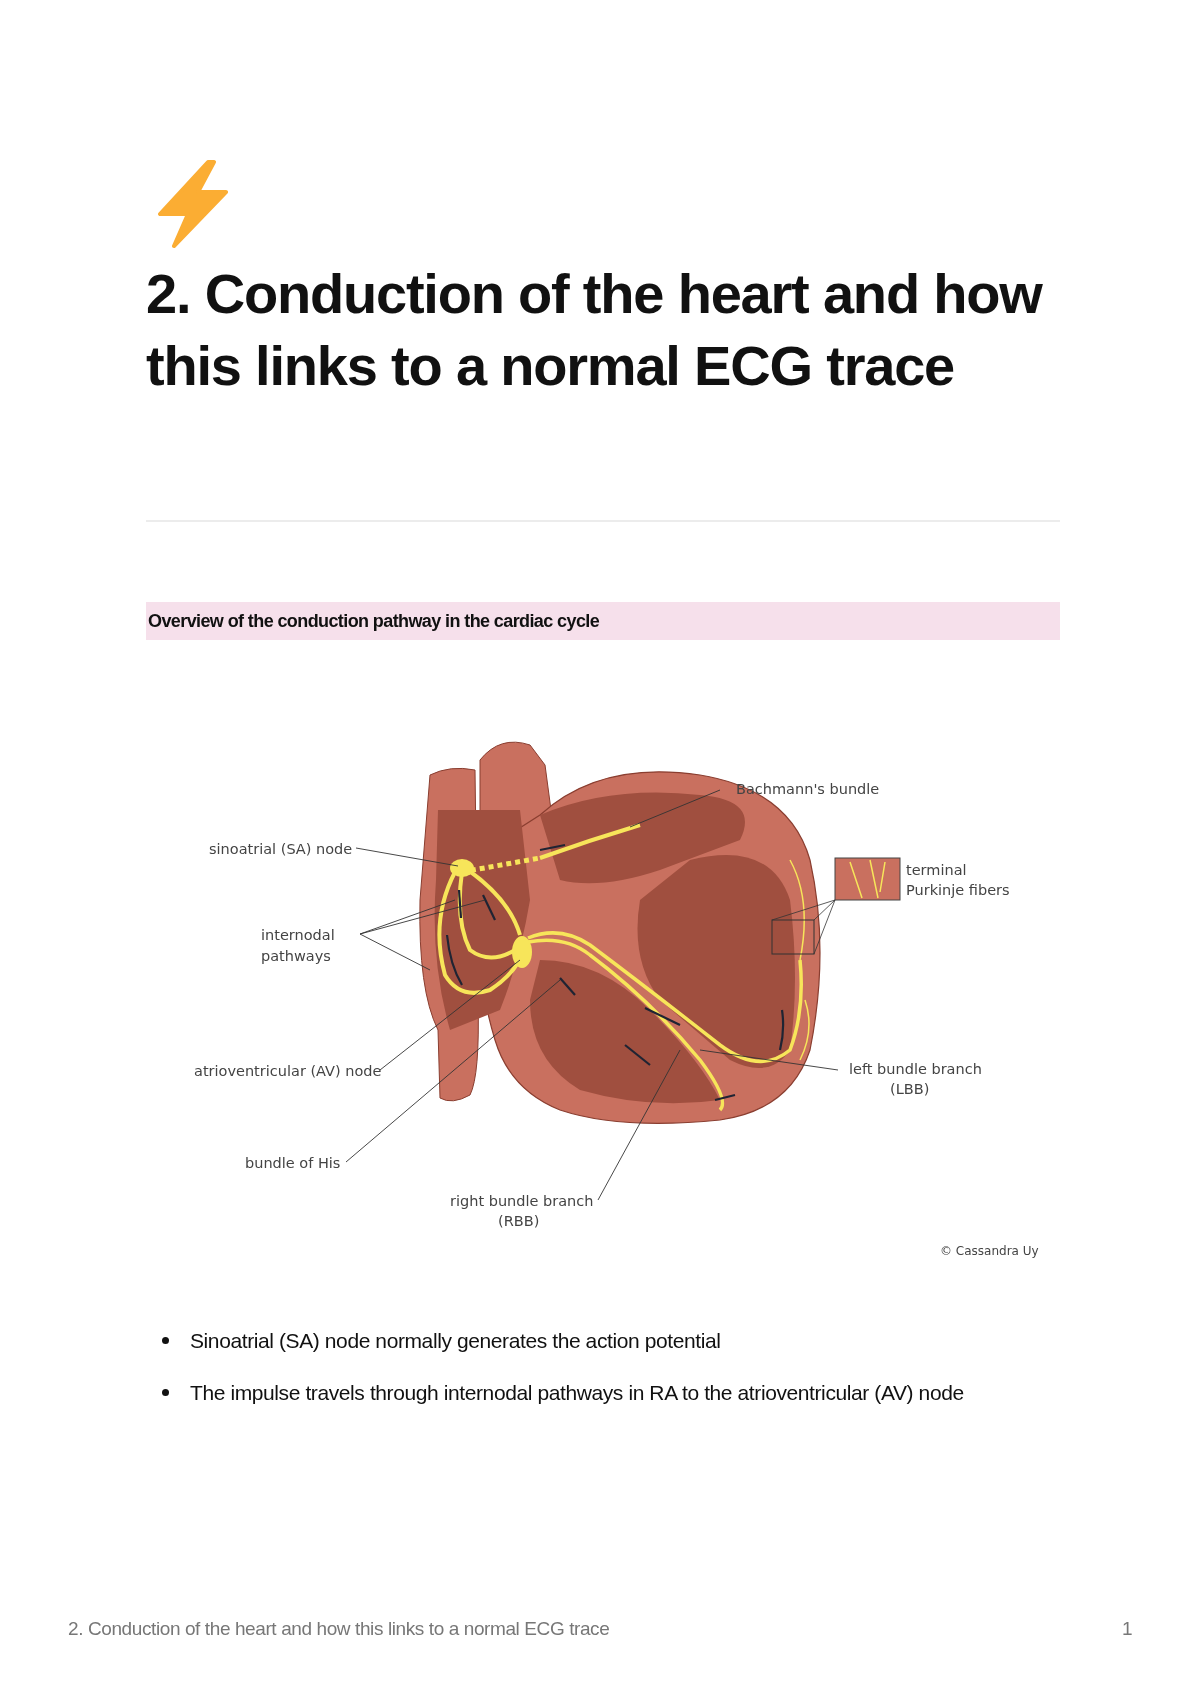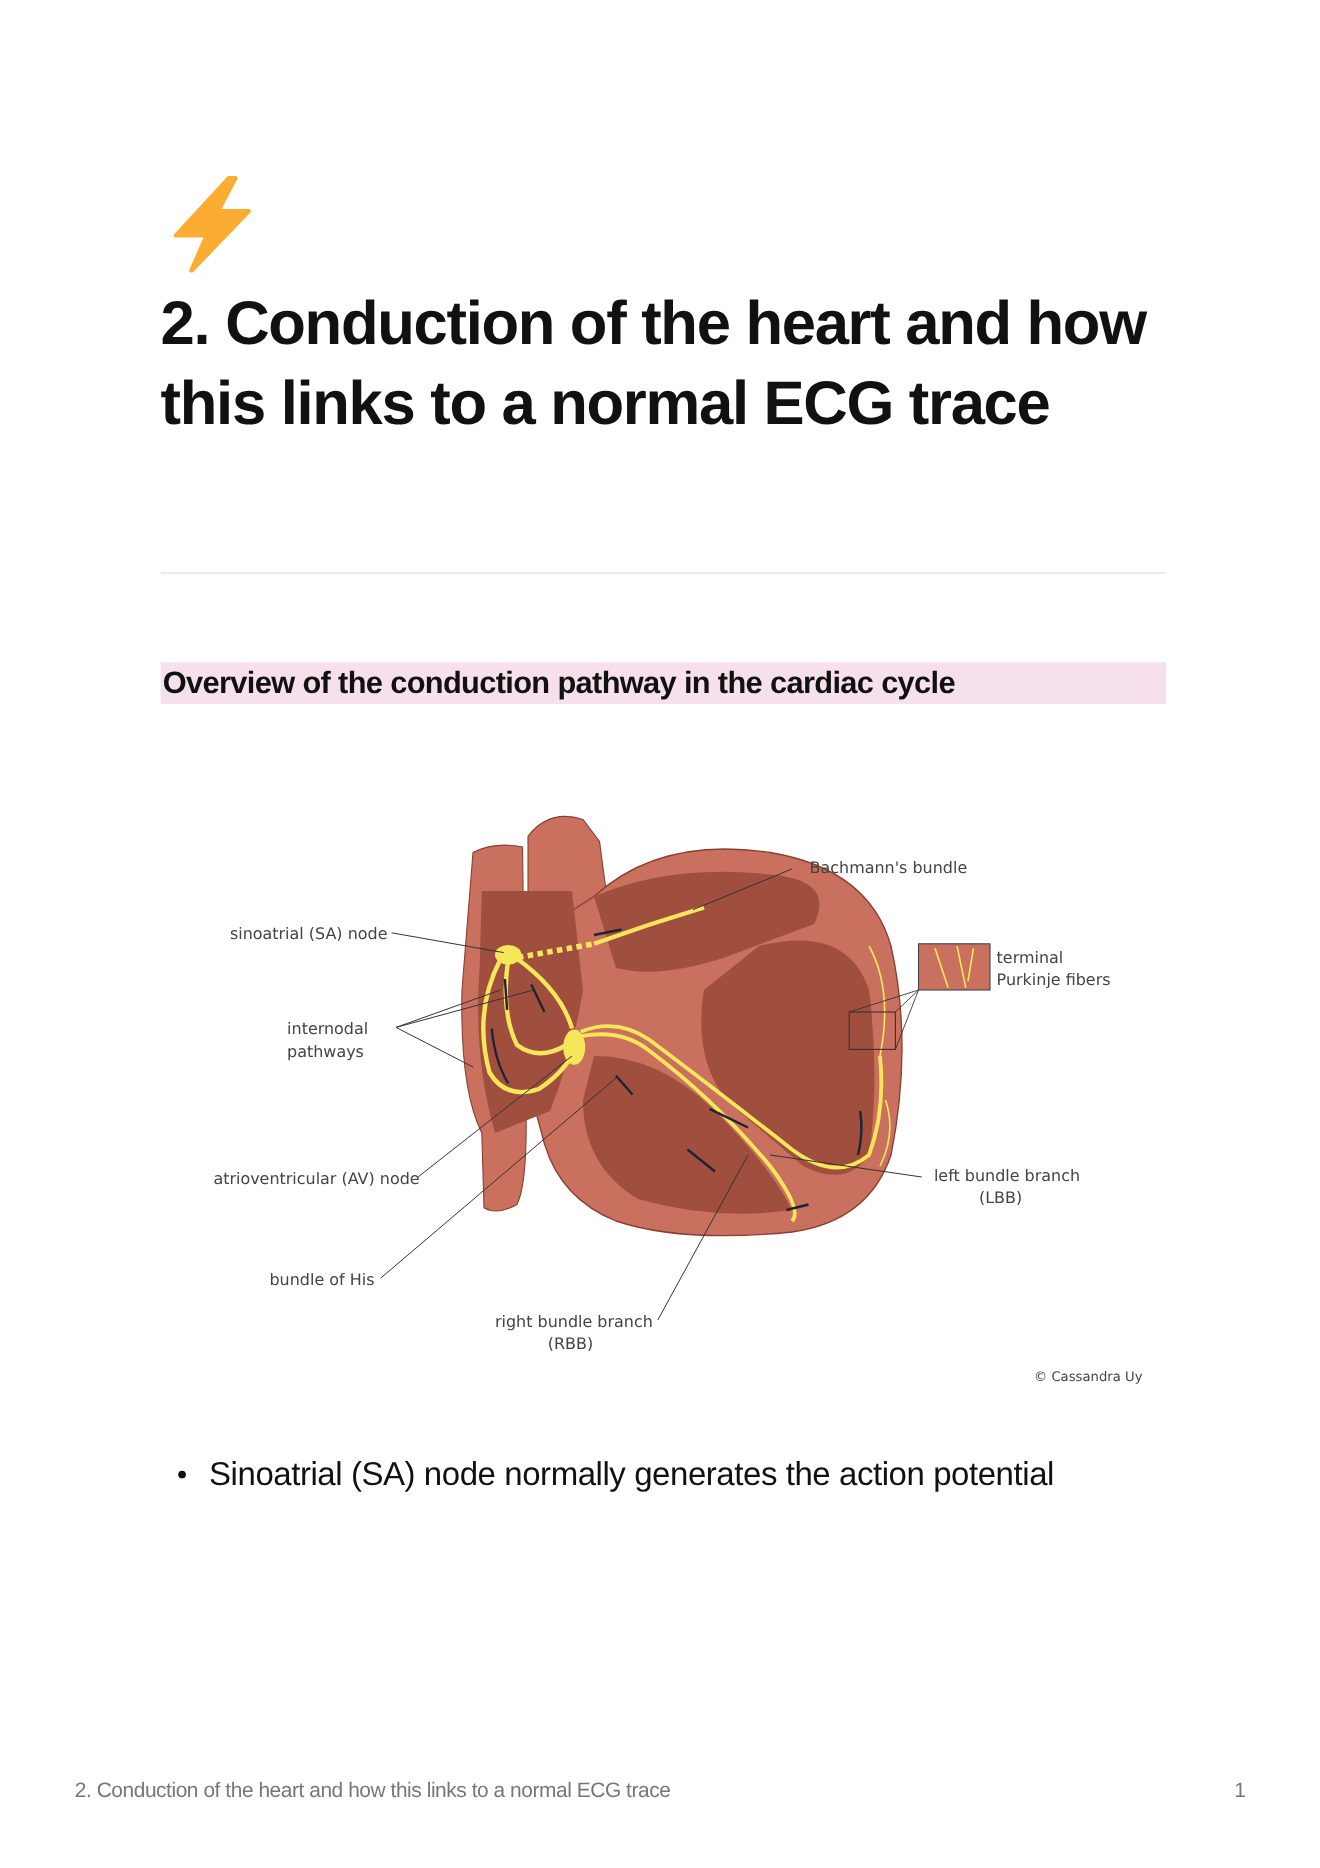--- a/index.html
+++ b/index.html
@@ -3,27 +3,27 @@
 <meta charset="utf-8">
 <style>
   html, body { margin: 0; padding: 0; background: #ffffff; }
   body { width: 1200px; height: 1698px; position: relative; overflow: hidden;
          font-family: "Liberation Sans", "DejaVu Sans", sans-serif; color: #111; }
   .page-icon { position: absolute; left: 152px; top: 158px; width: 80px; height: 90px; }
   .title { position: absolute; left: 146px; top: 258px; width: 920px; margin: 0;
            font-size: 56px; font-weight: 700; line-height: 72px; letter-spacing: -1.2px; color: #111; }
   .divider { position: absolute; left: 146px; top: 520px; width: 914px; height: 2px; background: #ececec; }
   .section-heading { position: absolute; left: 146px; top: 602px; width: 914px; height: 38px;
-           background: #f6e0eb; margin: 0; font-size: 28px; font-weight: 700; letter-spacing: -0.6px;
+           background: #f6e0eb; margin: 0; font-size: 18px; font-weight: 700; letter-spacing: -0.6px;
            line-height: 38px; color: #111; padding-left: 2px; box-sizing: border-box; }
   .figure { position: absolute; left: 180px; top: 720px; width: 870px; height: 540px; }
   .figure svg { width: 100%; height: 100%; }
   .fig-label { font-family: "DejaVu Sans", sans-serif; font-size: 14.5px; fill: #444; }
   .bullets { position: absolute; left: 146px; top: 1322px; width: 900px; margin: 0; padding: 0; list-style: none; }
-  .bullets li { position: relative; padding-left: 44px; font-size: 30px; line-height: 37px; margin-bottom: 15px;
+  .bullets li { position: relative; padding-left: 44px; font-size: 21px; line-height: 37px; margin-bottom: 15px;
                 color: #111; letter-spacing: -0.4px; }
   .bullets li::before { content: ""; position: absolute; left: 16px; top: 15px; width: 7px; height: 7px;
                 border-radius: 50%; background: #111; }
   .footer-title { position: absolute; left: 68px; top: 1618px; font-size: 19px; color: #777; letter-spacing: -0.4px; }
   .footer-page { position: absolute; left: 1122px; top: 1618px; font-size: 19px; color: #777; }
 </style>
 </head>
 <body>
 
 <div class="page-icon">
@@ -111,16 +111,17 @@
     <text class="fig-label" x="906" y="875">terminal</text>
     <text class="fig-label" x="906" y="895">Purkinje fibers</text>
     <text class="fig-label" x="849" y="1074">left bundle branch</text>
     <text class="fig-label" x="890" y="1094">(LBB)</text>
     <text class="fig-label" x="940" y="1255" style="font-size:12px">© Cassandra Uy</text>
   </svg>
 </div>
 
 <ul class="bullets">
   <li>Sinoatrial (SA) node normally generates the action potential</li>
+  <li>The impulse travels through internodal pathways in RA to the atrioventricular (AV) node</li>
 </ul>
 
 <div class="footer-title">2. Conduction of the heart and how this links to a normal ECG trace</div>
 <div class="footer-page">1</div>
 
 </body></html>

